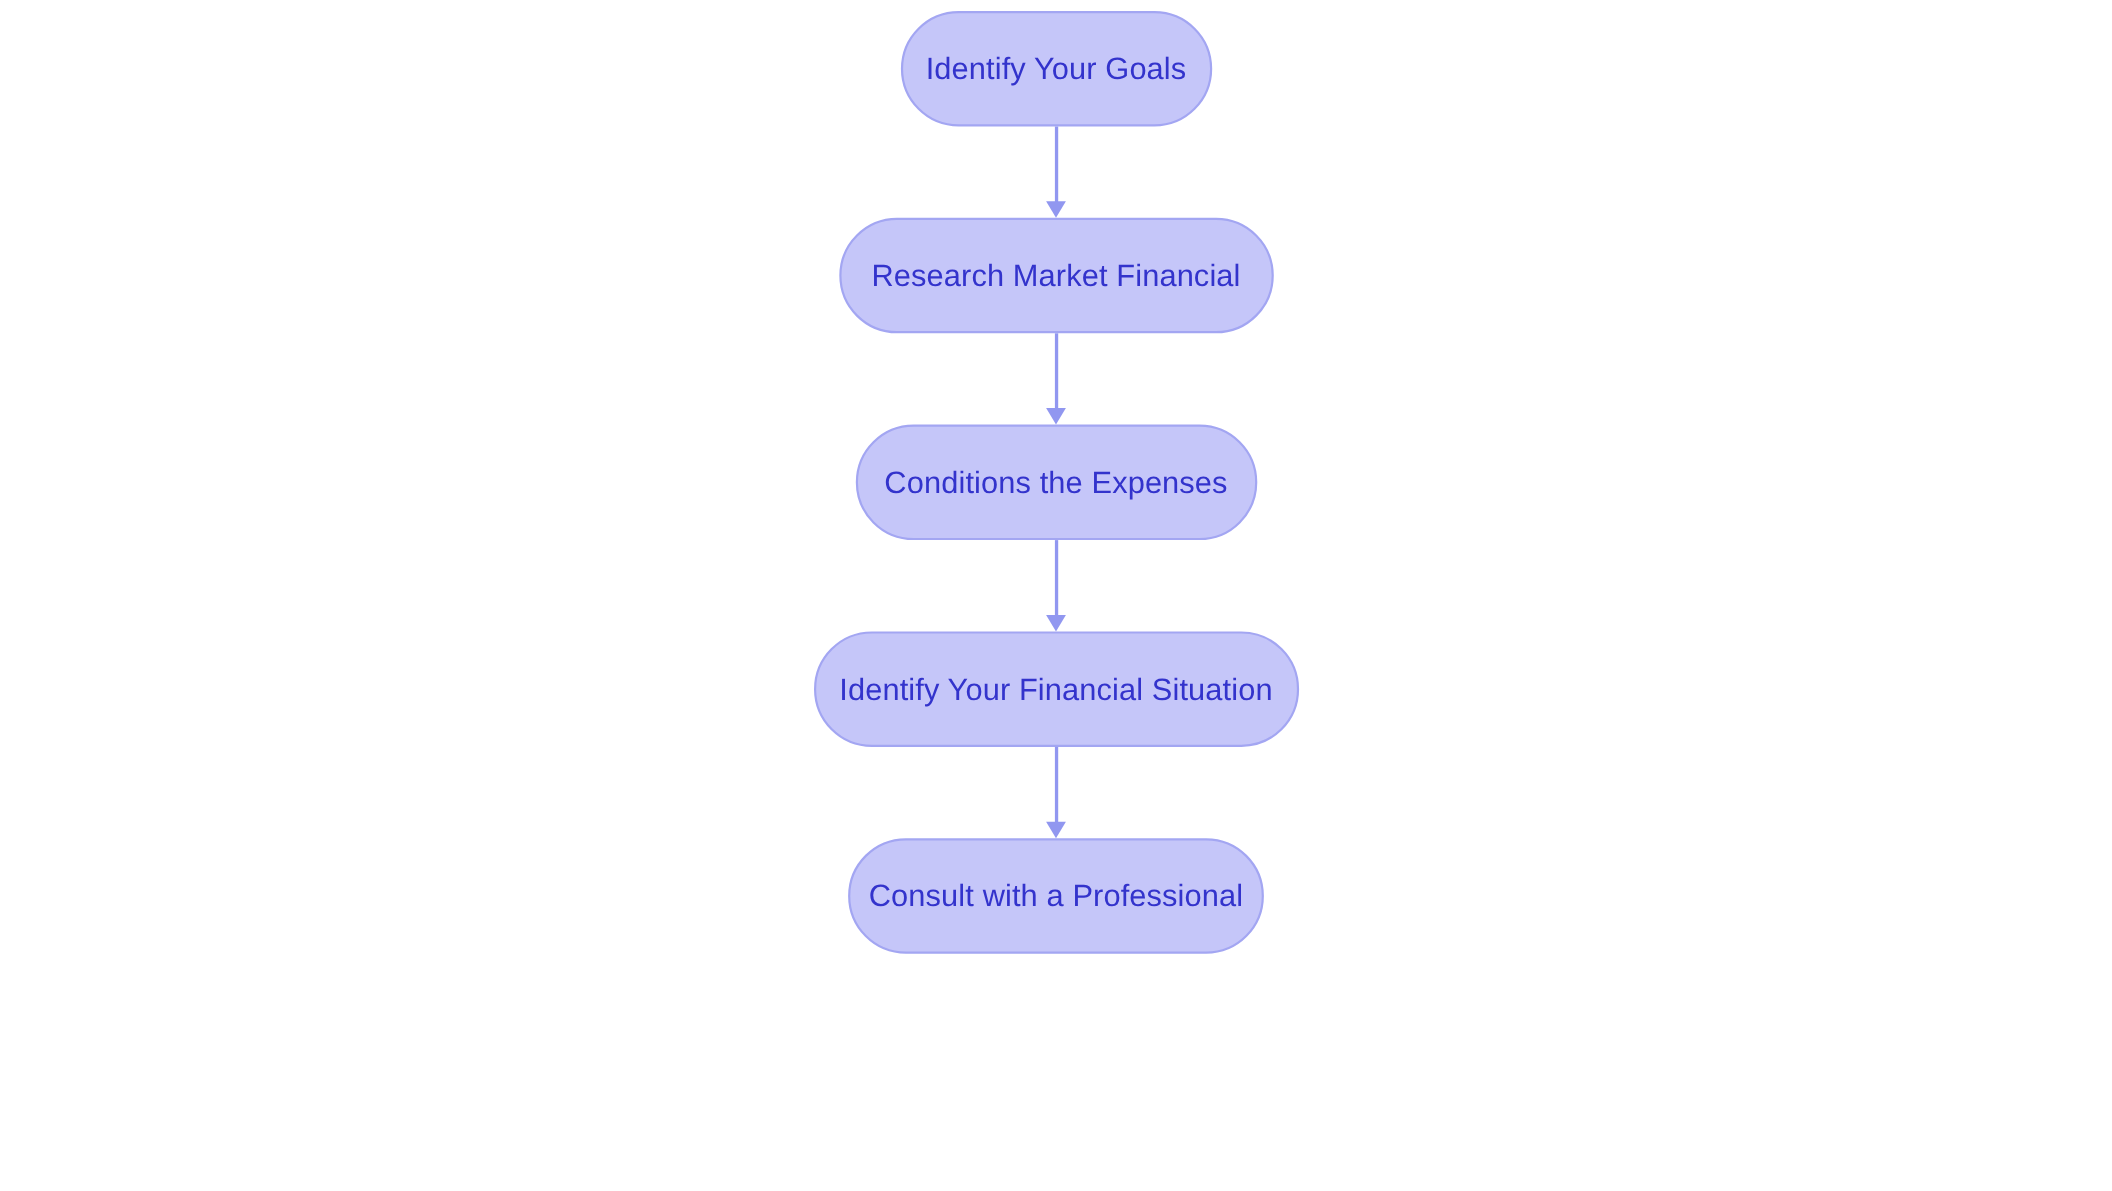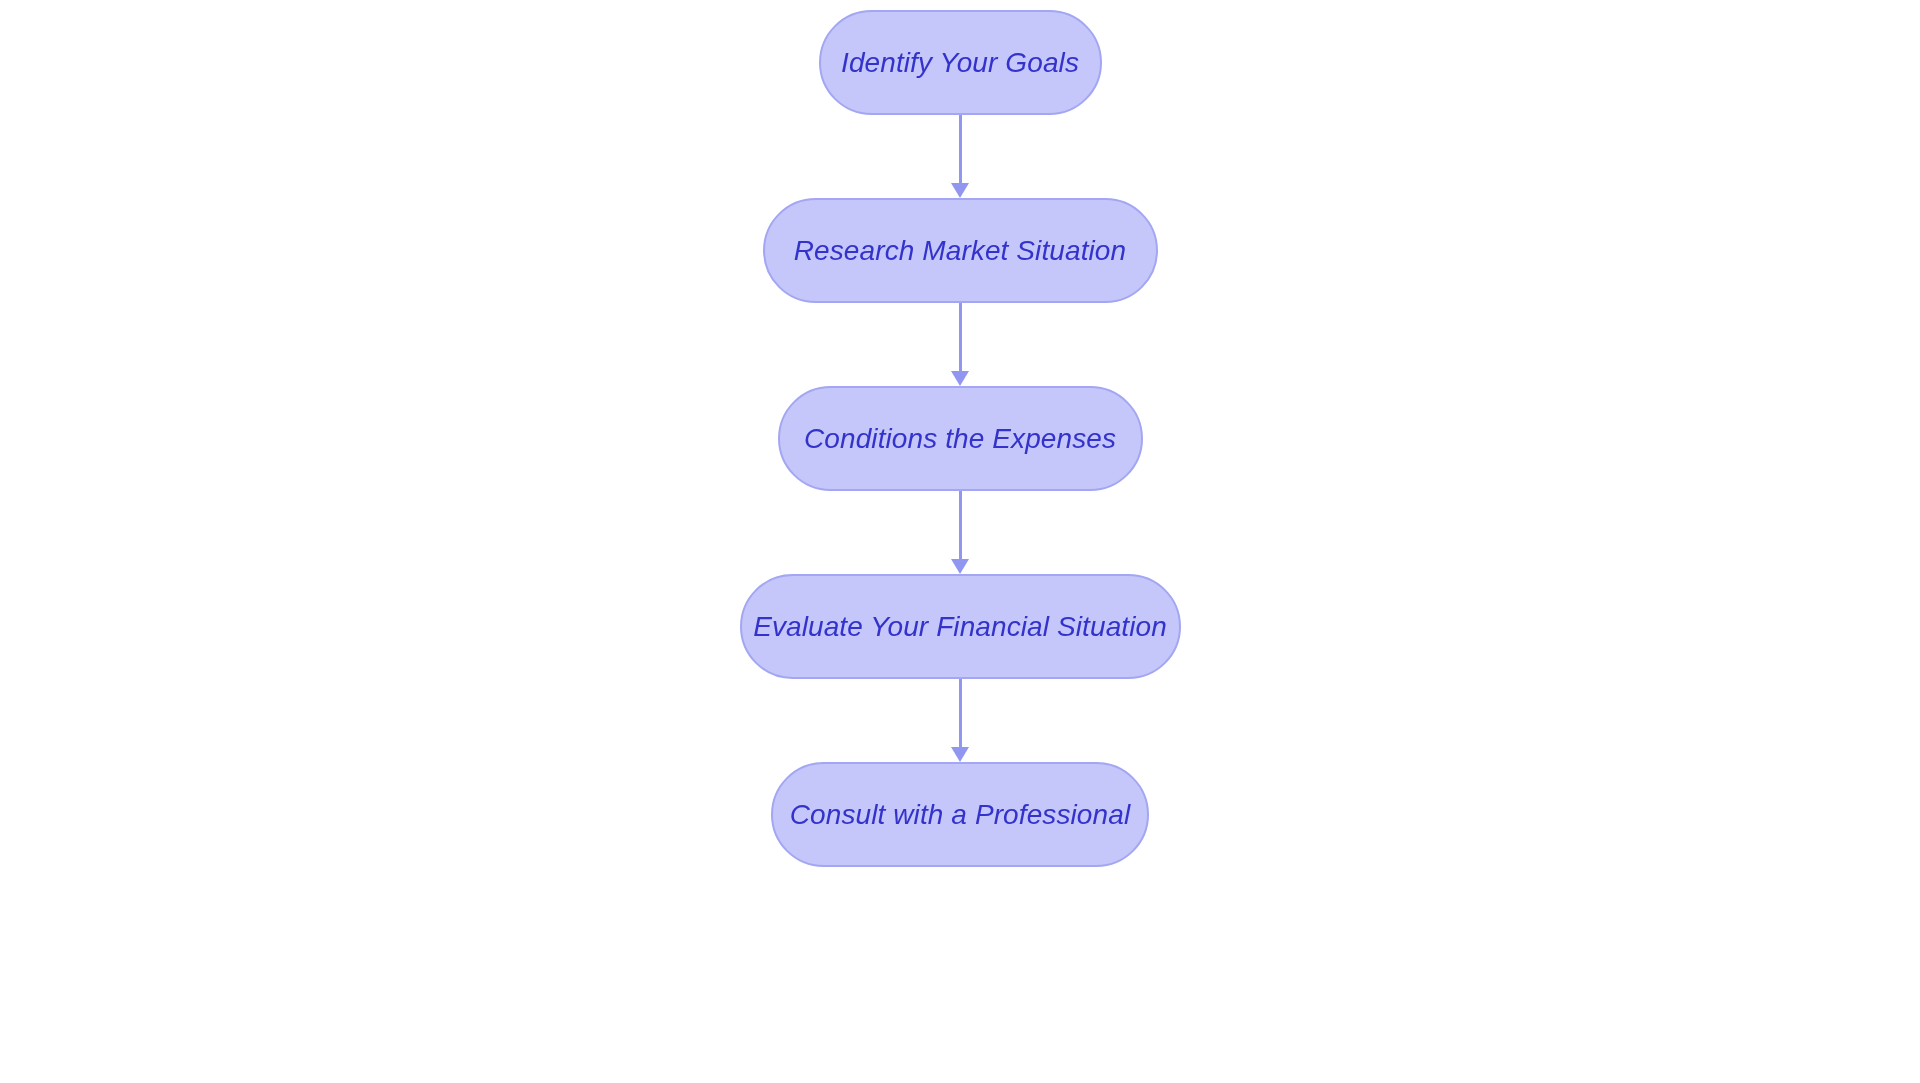--- a/index.html
+++ b/index.html
@@ -13,21 +13,20 @@
     height: 1083px;
     font-family: "Liberation Sans", sans-serif;
     overflow: hidden;
   }
 
   #flowchart-canvas {
     position: relative;
     width: 1920px;
     height: 1083px;
     background: #ffffff;
-    font-style: italic;
   }
 
   .flow-column {
     position: absolute;
     left: 0;
     top: 0;
     width: 1920px;
     height: 1083px;
     display: flex;
     flex-direction: column;
@@ -108,39 +107,39 @@
     <div class="node node-w0">
       <span class="node-label">Identify Your Goals</span>
     </div>
 
     <div class="connector connector-c0">
       <div class="connector-line"></div>
       <div class="connector-arrow"></div>
     </div>
 
     <div class="node node-w1">
-      <span class="node-label">Research Market Situation</span>
+      <span class="node-label">Research Market Financial</span>
     </div>
 
     <div class="connector connector-c1">
       <div class="connector-line"></div>
       <div class="connector-arrow"></div>
     </div>
 
     <div class="node node-w2">
       <span class="node-label">Conditions the Expenses</span>
     </div>
 
     <div class="connector connector-c2">
       <div class="connector-line"></div>
       <div class="connector-arrow"></div>
     </div>
 
     <div class="node node-w3">
-      <span class="node-label">Evaluate Your Financial Situation</span>
+      <span class="node-label">Identify Your Financial Situation</span>
     </div>
 
     <div class="connector connector-c3">
       <div class="connector-line"></div>
       <div class="connector-arrow"></div>
     </div>
 
     <div class="node node-w4">
       <span class="node-label">Consult with a Professional</span>
     </div>

